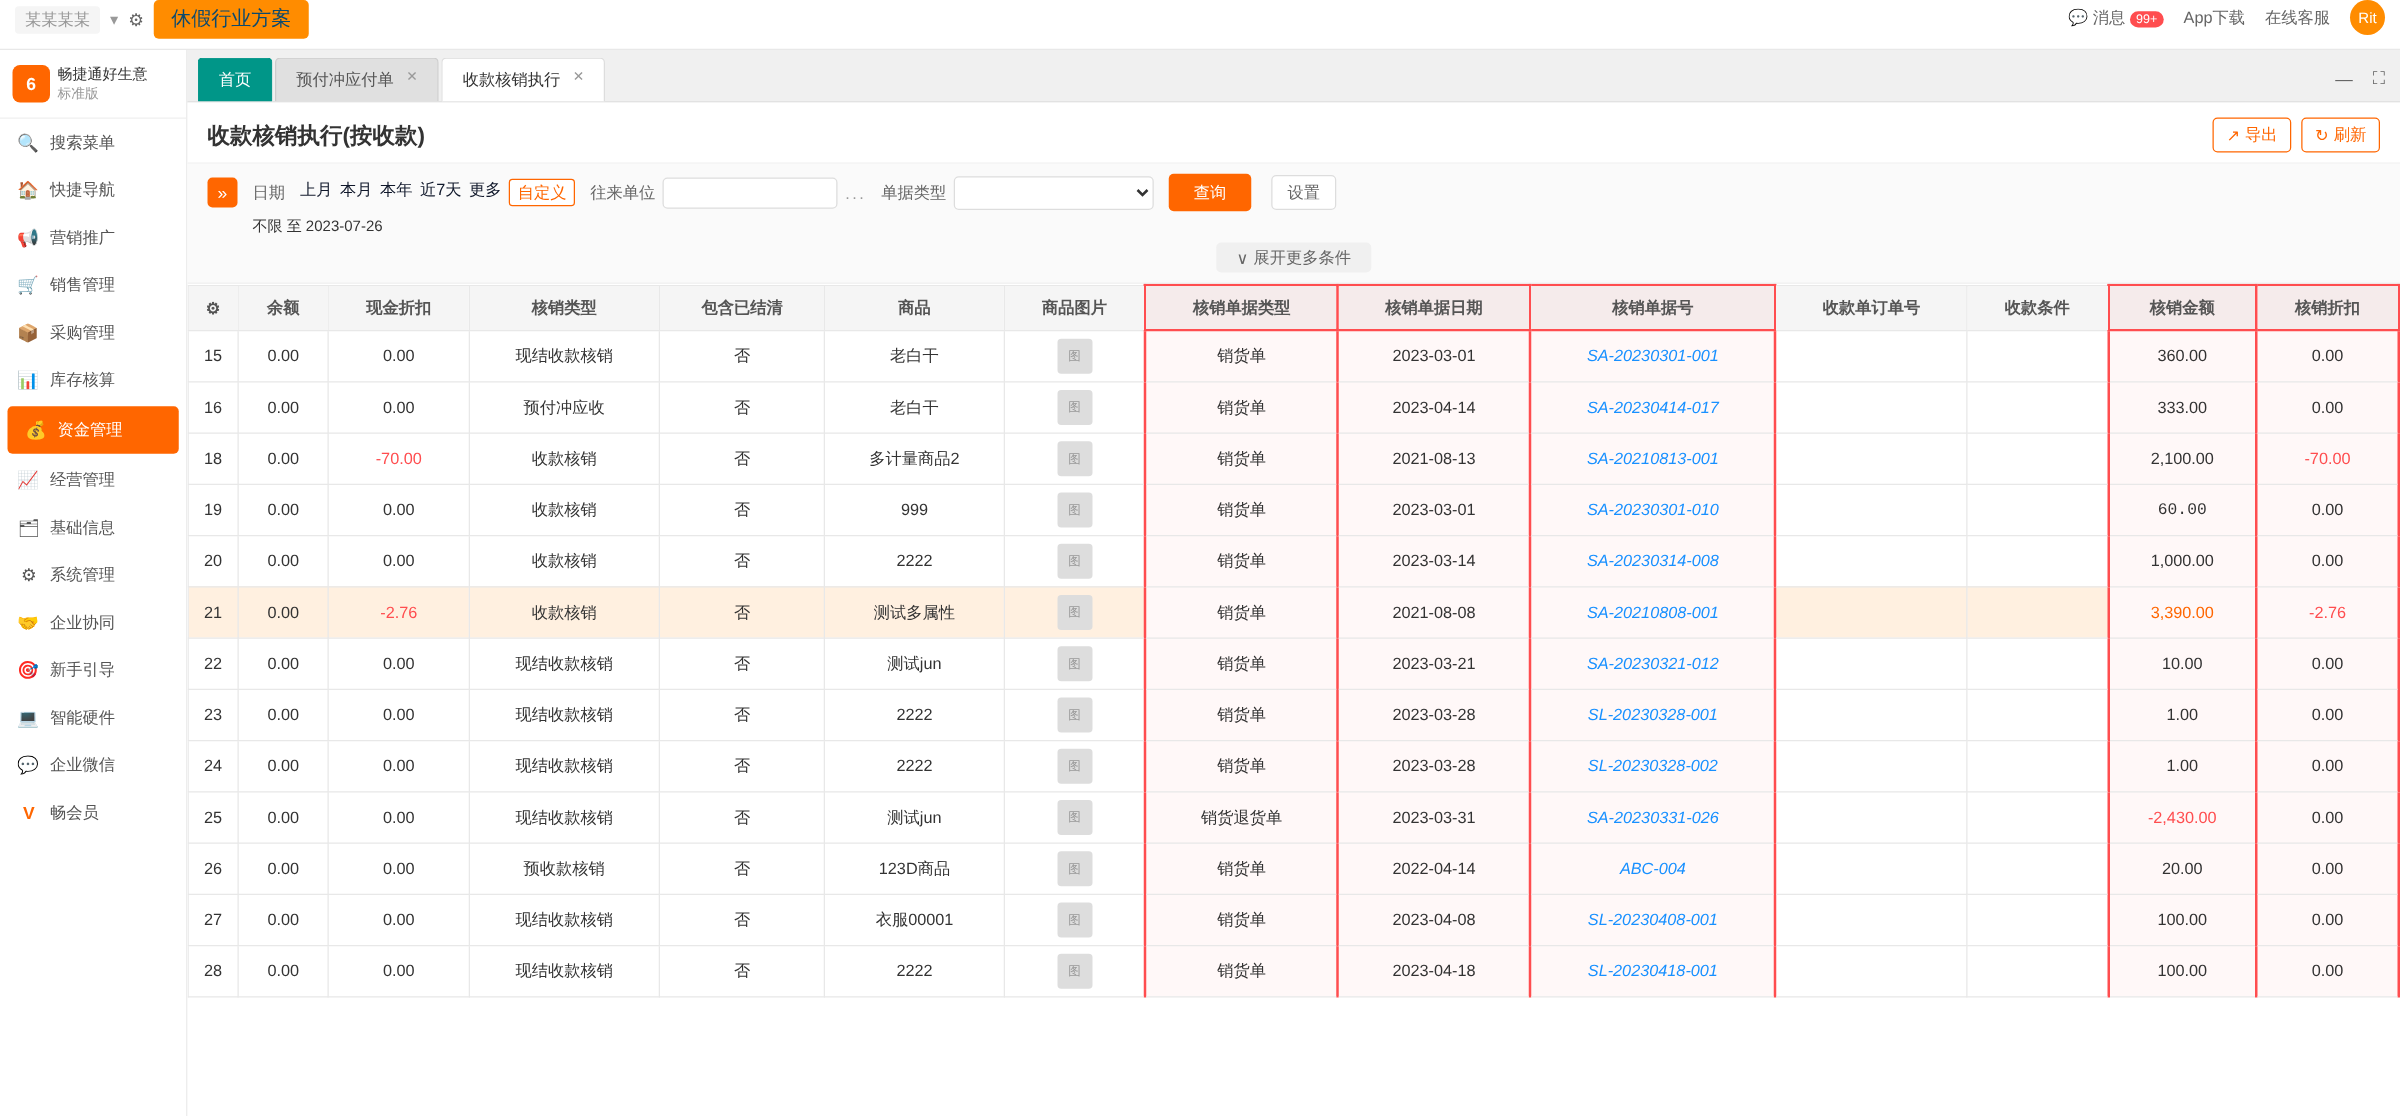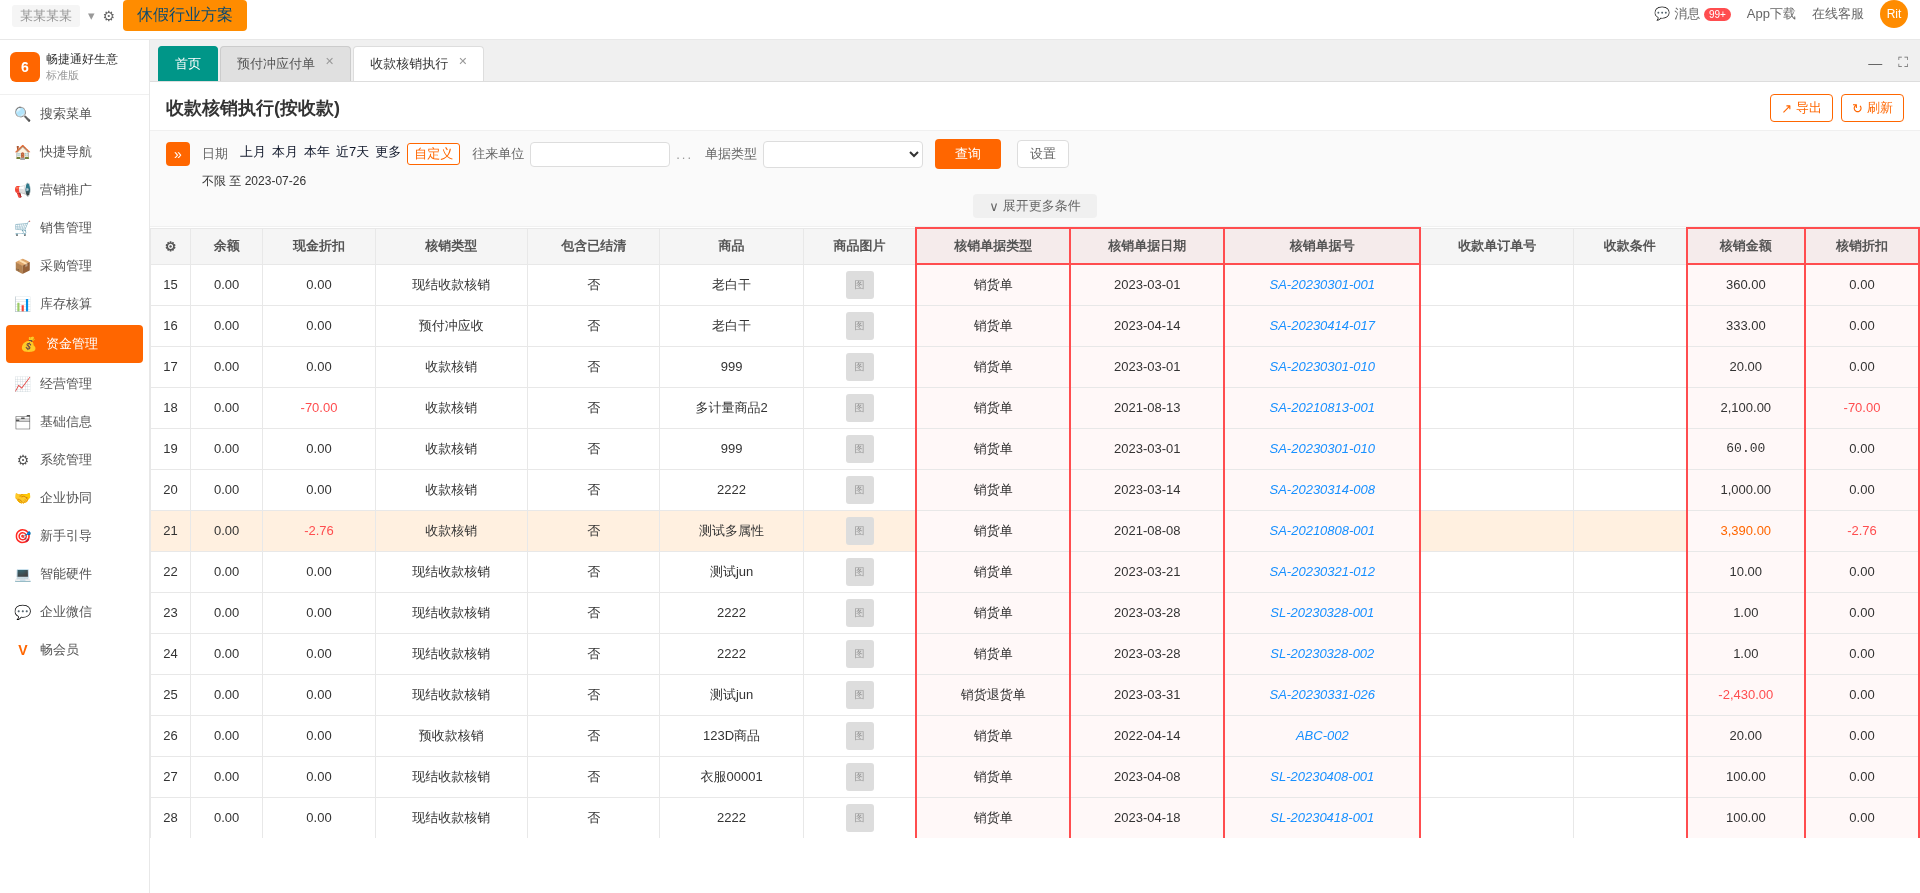--- a/index.html
+++ b/index.html
@@ -421,36 +421,20 @@
     <td><div class="table-img">图</div></td>
     <td style="border-left: 2px solid #ff4d4f; border-right: 2px solid #ff4d4f; background: rgba(255,77,79,0.04);">销货单</td>
     <td style="border-left: 2px solid #ff4d4f; border-right: 2px solid #ff4d4f; background: rgba(255,77,79,0.04);">2023-04-14</td>
     <td style="border-left: 2px solid #ff4d4f; border-right: 2px solid #ff4d4f; background: rgba(255,77,79,0.04);"><a class="link-text">SA-20230414-017</a></td>
     <td></td>
     <td></td>
     <td style="border-left: 2px solid #ff4d4f; border-right: 2px solid #ff4d4f; background: rgba(255,77,79,0.04); ">333.00</td>
     <td style="border-left: 2px solid #ff4d4f; border-right: 2px solid #ff4d4f; background: rgba(255,77,79,0.04); ">0.00</td>
   </tr>
           <tr>
-    <td>17</td>
-    <td>0.00</td>
-    <td style="">0.00</td>
-    <td>收款核销</td>
-    <td>否</td>
-    <td>999</td>
-    <td><div class="table-img">图</div></td>
-    <td style="border-left: 2px solid #ff4d4f; border-right: 2px solid #ff4d4f; background: rgba(255,77,79,0.04);">销货单</td>
-    <td style="border-left: 2px solid #ff4d4f; border-right: 2px solid #ff4d4f; background: rgba(255,77,79,0.04);">2023-03-01</td>
-    <td style="border-left: 2px solid #ff4d4f; border-right: 2px solid #ff4d4f; background: rgba(255,77,79,0.04);"><a class="link-text">SA-20230301-010</a></td>
-    <td></td>
-    <td></td>
-    <td style="border-left: 2px solid #ff4d4f; border-right: 2px solid #ff4d4f; background: rgba(255,77,79,0.04); ">20.00</td>
-    <td style="border-left: 2px solid #ff4d4f; border-right: 2px solid #ff4d4f; background: rgba(255,77,79,0.04); ">0.00</td>
-  </tr>
-          <tr>
     <td>18</td>
     <td>0.00</td>
     <td style="color:#ff4d4f;">-70.00</td>
     <td>收款核销</td>
     <td>否</td>
     <td>多计量商品2</td>
     <td><div class="table-img">图</div></td>
     <td style="border-left: 2px solid #ff4d4f; border-right: 2px solid #ff4d4f; background: rgba(255,77,79,0.04);">销货单</td>
     <td style="border-left: 2px solid #ff4d4f; border-right: 2px solid #ff4d4f; background: rgba(255,77,79,0.04);">2021-08-13</td>
     <td style="border-left: 2px solid #ff4d4f; border-right: 2px solid #ff4d4f; background: rgba(255,77,79,0.04);"><a class="link-text">SA-20210813-001</a></td>
@@ -574,21 +558,21 @@
           <tr>
     <td>26</td>
     <td>0.00</td>
     <td style="">0.00</td>
     <td>预收款核销</td>
     <td>否</td>
     <td>123D商品</td>
     <td><div class="table-img">图</div></td>
     <td style="border-left: 2px solid #ff4d4f; border-right: 2px solid #ff4d4f; background: rgba(255,77,79,0.04);">销货单</td>
     <td style="border-left: 2px solid #ff4d4f; border-right: 2px solid #ff4d4f; background: rgba(255,77,79,0.04);">2022-04-14</td>
-    <td style="border-left: 2px solid #ff4d4f; border-right: 2px solid #ff4d4f; background: rgba(255,77,79,0.04);"><a class="link-text">ABC-002</a></td>
+    <td style="border-left: 2px solid #ff4d4f; border-right: 2px solid #ff4d4f; background: rgba(255,77,79,0.04);"><a class="link-text">ABC-004</a></td>
     <td></td>
     <td></td>
     <td style="border-left: 2px solid #ff4d4f; border-right: 2px solid #ff4d4f; background: rgba(255,77,79,0.04); ">20.00</td>
     <td style="border-left: 2px solid #ff4d4f; border-right: 2px solid #ff4d4f; background: rgba(255,77,79,0.04); ">0.00</td>
   </tr>
           <tr>
     <td>27</td>
     <td>0.00</td>
     <td style="">0.00</td>
     <td>现结收款核销</td>

